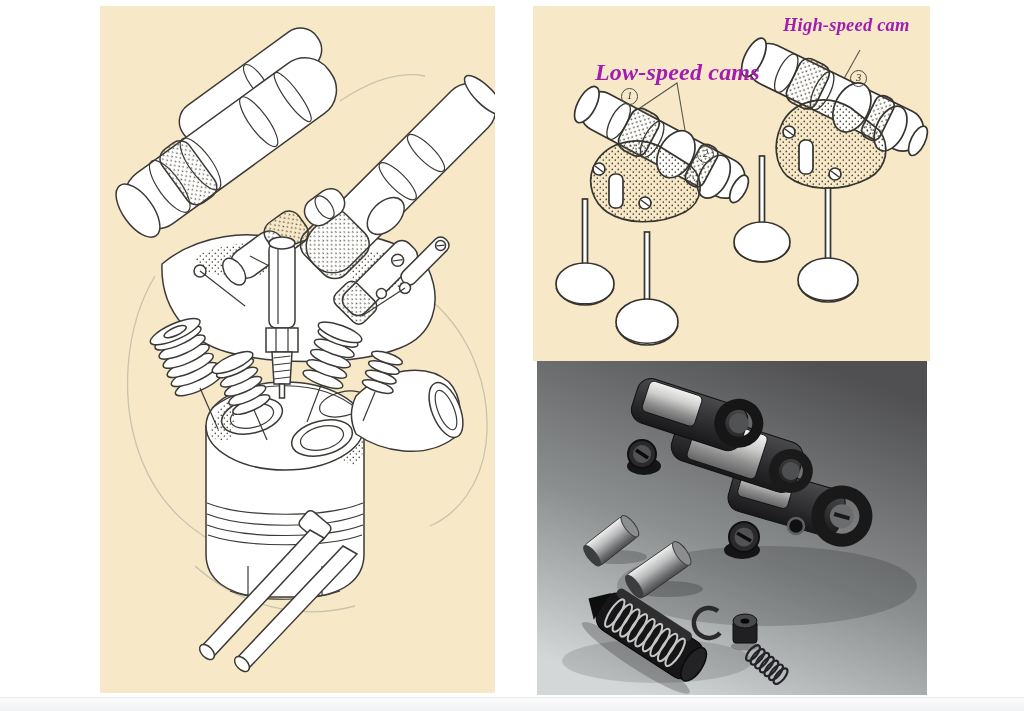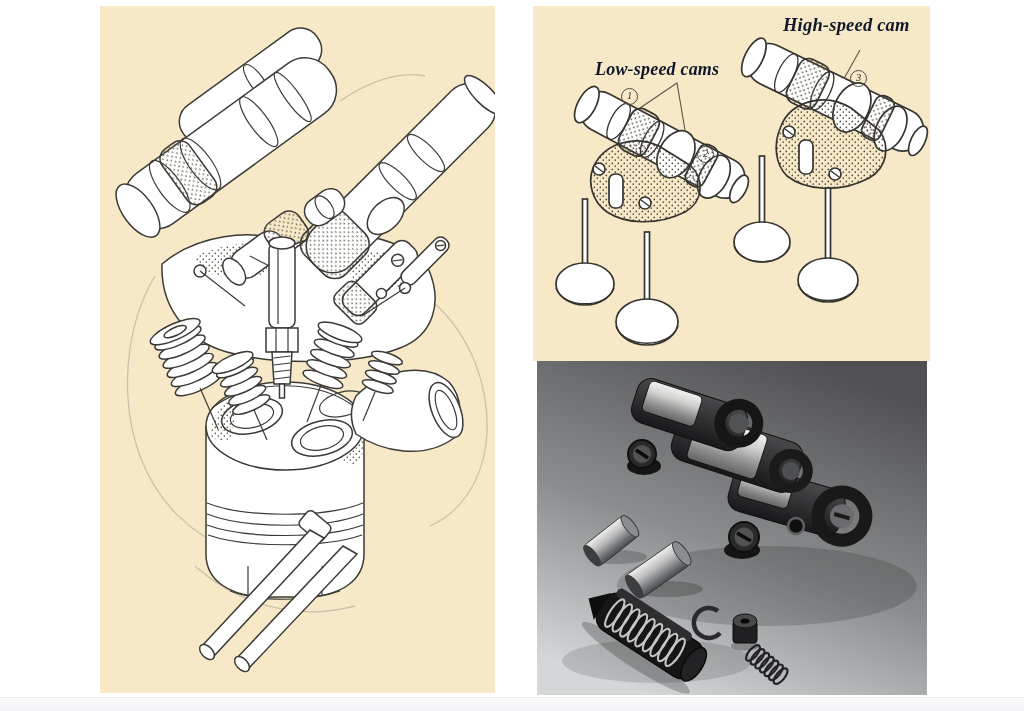--- a/index.html
+++ b/index.html
@@ -2,21 +2,21 @@
 <html><head>
 <meta charset="utf-8">
 <style>
   html,body{margin:0;padding:0;background:#ffffff;}
   .page{position:relative;width:1024px;height:711px;background:#ffffff;overflow:hidden;
         font-family:"Liberation Serif", serif;}
   .panel{position:absolute;background:#f7e9c8;}
   .panel-left{left:100px;top:6px;width:395px;height:687px;}
   .panel-topright{left:533px;top:6px;width:397px;height:355px;}
   .photo{position:absolute;left:537px;top:361px;width:390px;height:334px;overflow:hidden;}
-  .figure-label{position:absolute;font-style:italic;font-weight:600;color:#0f172a;
+  .figure-label{position:absolute;font-style:italic;font-weight:600;color:#a21caf;
         font-size:18px;letter-spacing:.2px;white-space:nowrap;}
   .callout{position:absolute;width:15px;height:15px;border:1.2px solid #4d4b43;border-radius:50%;
         color:#33312b;font-size:10.5px;line-height:14px;text-align:center;font-style:italic;
         background:transparent;}
   .footer-strip{position:absolute;left:0;top:697px;width:1024px;height:14px;
         background:linear-gradient(#fbfbfc,#f1f2f4);border-top:1px solid #ececef;}
   svg{display:block}
 </style>
 </head>
 <body>
@@ -267,21 +267,21 @@
 
         <rect class="b" x="226.5" y="150" width="5" height="70"></rect>
         <ellipse class="b" cx="229" cy="236" rx="28" ry="20"></ellipse>
         <path class="b2" d="M201,240 C208,261 250,261 257,240"></path>
         <rect class="b" x="292.5" y="182" width="5" height="76"></rect>
         <ellipse class="b" cx="295" cy="274" rx="30" ry="22"></ellipse>
         <path class="b2" d="M265,278 C273,300 317,300 325,278"></path>
       </g>
     </svg>
 
-    <div class="figure-label" style="left:62px;top:53px;font-size:18px;text-align:center;">Low-speed cams</div>
+    <div class="figure-label" style="left:62px;top:53px;font-size:24px;text-align:center;">Low-speed cams</div>
     <div class="figure-label" style="left:250px;top:9px;font-size:18.5px;">High-speed cam</div>
 
     <div class="callout" style="left:88px;top:82px;">1</div>
     <div class="callout" style="left:164px;top:140px;">2</div>
     <div class="callout" style="left:317px;top:64px;">3</div>
   </div>
 
   <div class="photo">
     <svg width="390" height="334" viewBox="0 0 390 334">
       <defs>

